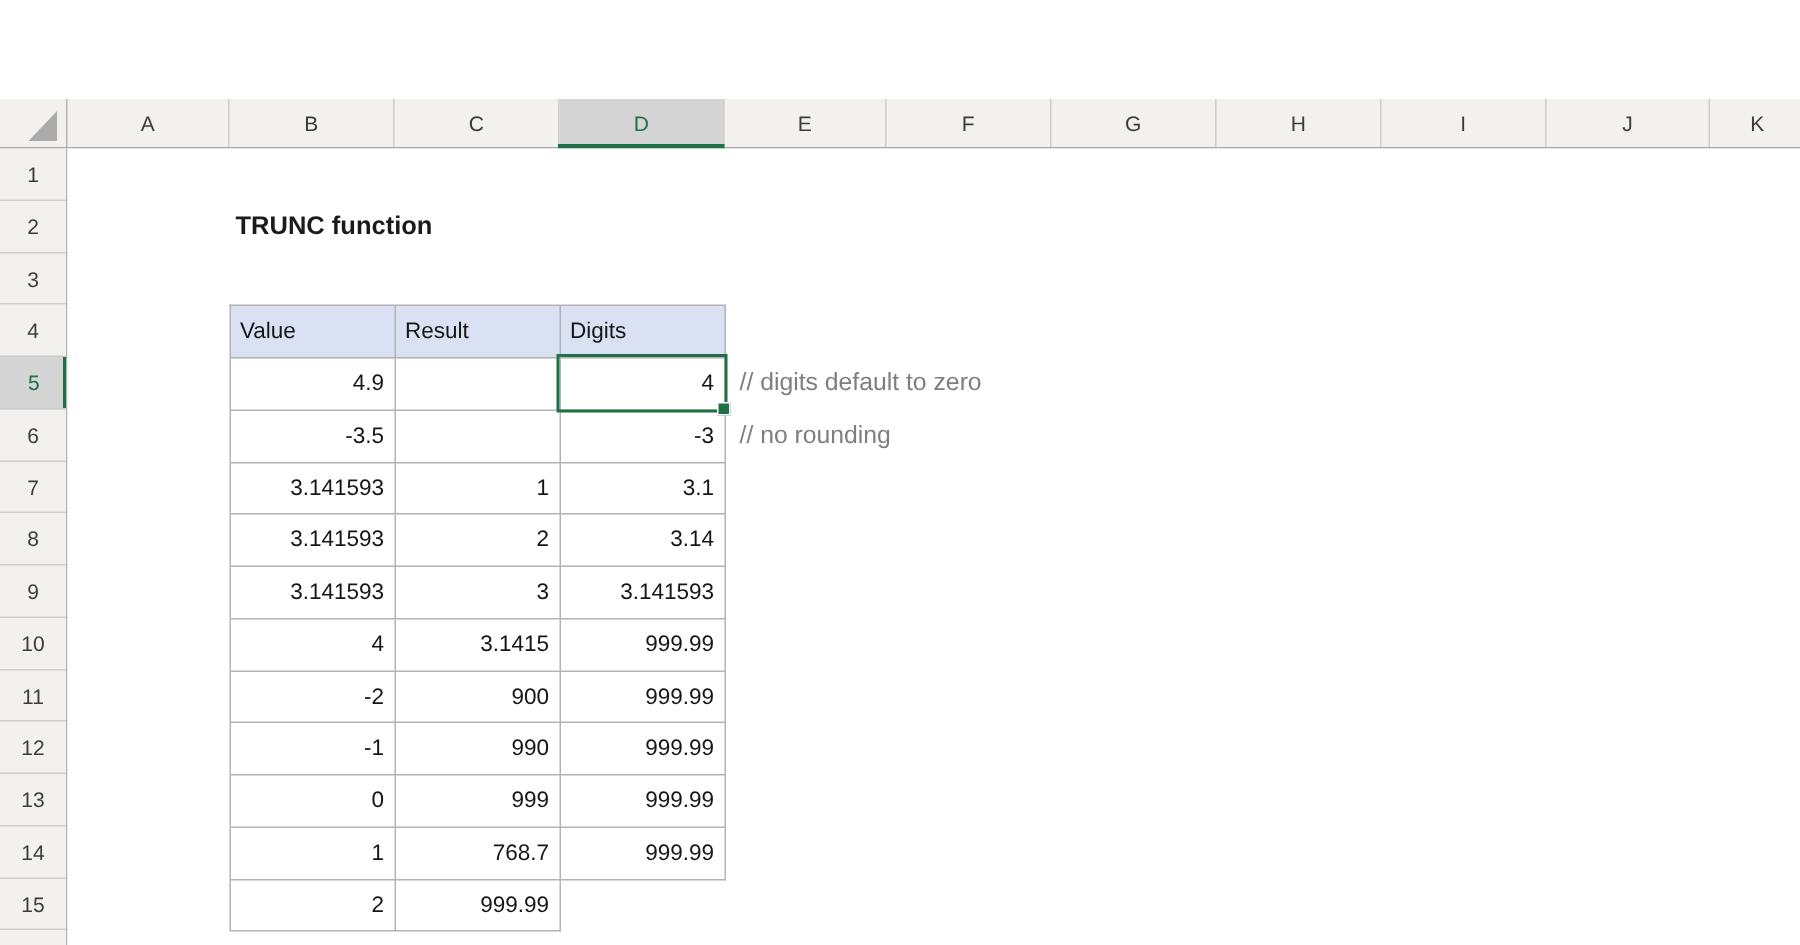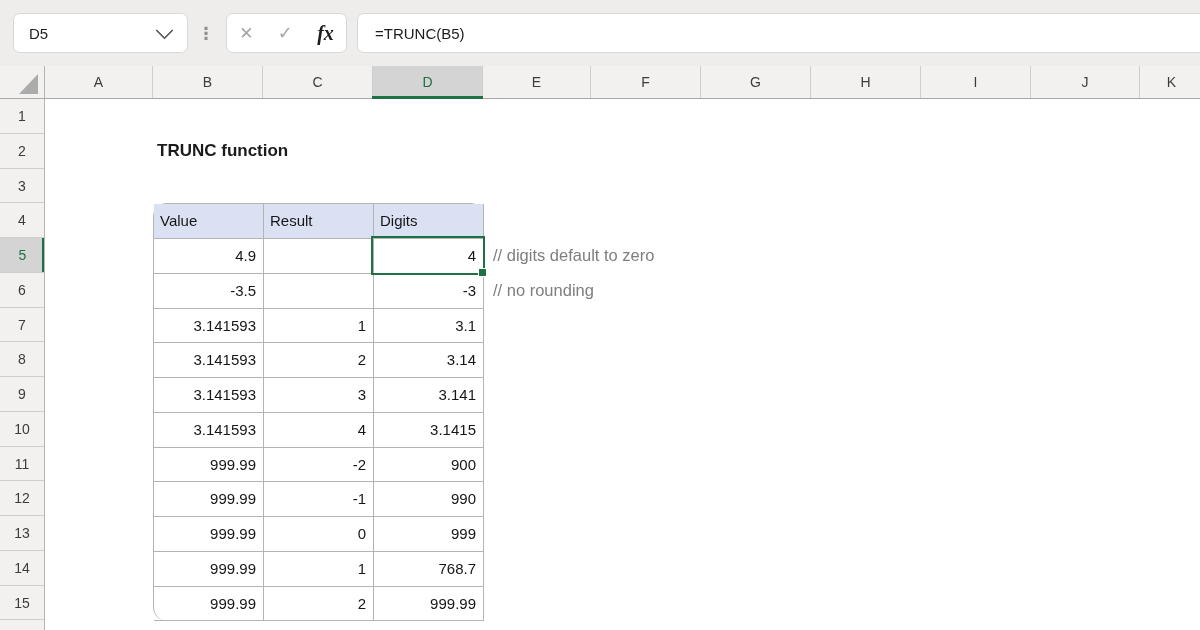--- a/index.html
+++ b/index.html
@@ -83,35 +83,20 @@
   .t-head{background:var(--tbl-head,#d9e1f2);text-align:left;padding-left:6px;}
   .t-num{text-align:right;padding-right:7px;}
   .comment-cell{position:absolute;font-size:16.5px;color:var(--comment,#7e7e7e);white-space:nowrap;}
   .sel-ring{position:absolute;border:2px solid #1e7145;box-sizing:border-box;pointer-events:none;}
   .fill-handle{position:absolute;width:7px;height:7px;background:#1e7145;border:1px solid #ffffff;}
 </style>
 </head>
 <body>
 
 <div id="app">
-  <div class="topbar">
-    <div class="namebox">
-      <span class="nb-text">D5</span>
-      <span class="chev"></span>
-    </div>
-    <div class="kebab">⋮</div>
-    <div class="fxgroup">
-      <span class="xicon">✕</span>
-      <span class="checkicon">✓</span>
-      <span class="fxicon">fx</span>
-    </div>
-    <div class="formulabar">
-      <span>=TRUNC(B5)</span>
-    </div>
-  </div>
 
   <div class="sheet">
     <div class="colheaders" id="colheaders">
         <div class="corner">
           <div class="corner-tri"></div>
         </div>
         <div class="ch-cell" style="width: 108px;">A</div>
         <div class="ch-cell" style="width: 110px;">B</div>
         <div class="ch-cell" style="width: 110px;">C</div>
         <div class="ch-cell active" style="width: 110px;">D<div class="ch-underline"></div></div>
@@ -136,39 +121,38 @@
         <div class="rh-cell" style="top: 312.75px; height: 34.75px; line-height: 34.75px;">10</div>
         <div class="rh-cell" style="top: 347.5px; height: 34.75px; line-height: 34.75px;">11</div>
         <div class="rh-cell" style="top: 382.25px; height: 34.75px; line-height: 34.75px;">12</div>
         <div class="rh-cell" style="top: 417px; height: 34.75px; line-height: 34.75px;">13</div>
         <div class="rh-cell" style="top: 451.75px; height: 34.75px; line-height: 34.75px;">14</div>
         <div class="rh-cell" style="top: 486.5px; height: 34.75px; line-height: 34.75px;">15</div>
         <div class="rh-cell" style="top: 521.25px; height: 34.75px; line-height: 34.75px;">16</div>
       </div>
     <div class="body" id="sheetbody">
         <div class="title-cell" style="left: 112px; top: 34.75px; height: 34.75px; line-height: 34.75px;">TRUNC function</div>
-        <div class="datatable" style="left: 108px; top: 104.25px; grid-template-columns: 110px 110px 110px; grid-template-rows: repeat(12, 34.75px); border-radius: 14px;">
+        <div class="datatable" style="left: 108px; top: 104.25px; grid-template-columns: 110px 110px 110px; grid-template-rows: repeat(12, 34.75px);">
           <div class="t-cell t-head" style="line-height: 34.75px;">Value</div>
           <div class="t-cell t-head" style="line-height: 34.75px;">Result</div>
           <div class="t-cell t-head" style="line-height: 34.75px;">Digits</div>
           <div class="t-cell t-num" style="line-height: 34.75px;">4.9</div>
           <div class="t-cell t-num" style="line-height: 34.75px;"></div>
           <div class="t-cell t-num" style="line-height: 34.75px;">4</div>
           <div class="t-cell t-num" style="line-height: 34.75px;">-3.5</div>
           <div class="t-cell t-num" style="line-height: 34.75px;"></div>
           <div class="t-cell t-num" style="line-height: 34.75px;">-3</div>
           <div class="t-cell t-num" style="line-height: 34.75px;">3.141593</div>
           <div class="t-cell t-num" style="line-height: 34.75px;">1</div>
           <div class="t-cell t-num" style="line-height: 34.75px;">3.1</div>
           <div class="t-cell t-num" style="line-height: 34.75px;">3.141593</div>
           <div class="t-cell t-num" style="line-height: 34.75px;">2</div>
           <div class="t-cell t-num" style="line-height: 34.75px;">3.14</div>
           <div class="t-cell t-num" style="line-height: 34.75px;">3.141593</div>
           <div class="t-cell t-num" style="line-height: 34.75px;">3</div>
-          <div class="t-cell t-num" style="line-height: 34.75px;">3.141</div>
           <div class="t-cell t-num" style="line-height: 34.75px;">3.141593</div>
           <div class="t-cell t-num" style="line-height: 34.75px;">4</div>
           <div class="t-cell t-num" style="line-height: 34.75px;">3.1415</div>
           <div class="t-cell t-num" style="line-height: 34.75px;">999.99</div>
           <div class="t-cell t-num" style="line-height: 34.75px;">-2</div>
           <div class="t-cell t-num" style="line-height: 34.75px;">900</div>
           <div class="t-cell t-num" style="line-height: 34.75px;">999.99</div>
           <div class="t-cell t-num" style="line-height: 34.75px;">-1</div>
           <div class="t-cell t-num" style="line-height: 34.75px;">990</div>
           <div class="t-cell t-num" style="line-height: 34.75px;">999.99</div>

